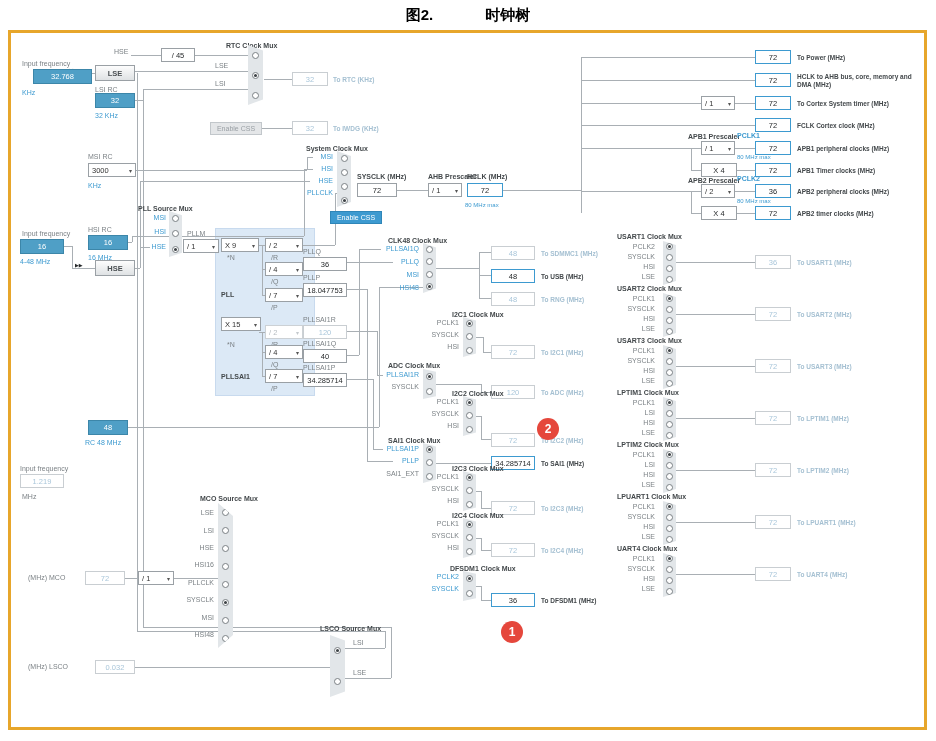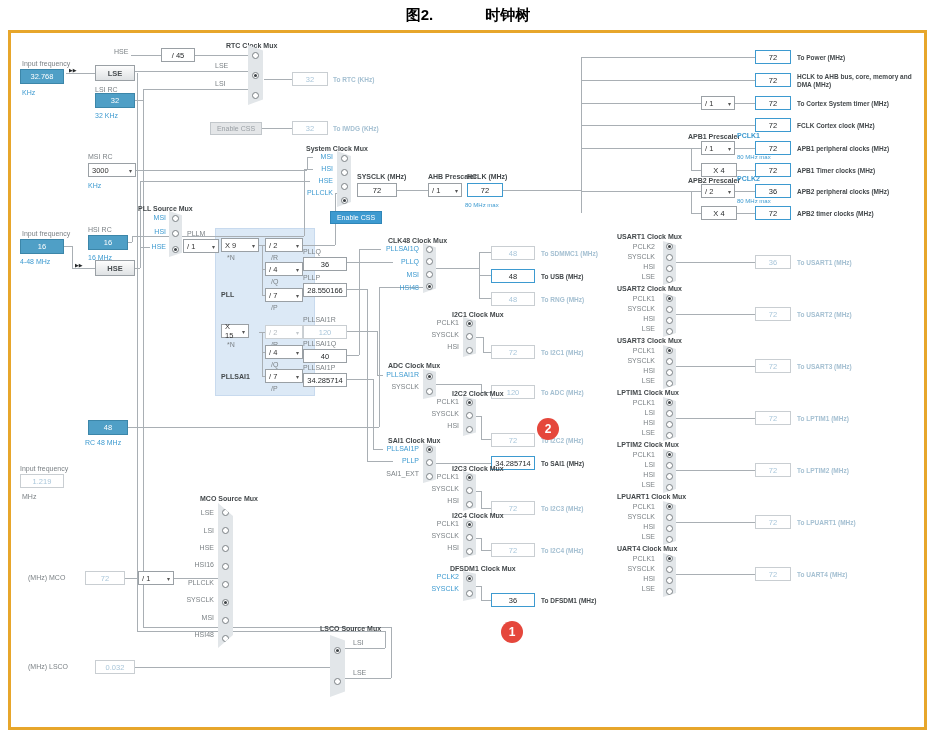--- a/index.html
+++ b/index.html
@@ -155,21 +155,21 @@
   <i class="a hl" style="left:334px;top:615px;width:40px"></i>
   <i class="a hl" style="left:132px;top:594px;width:248px"></i>
   <i class="a vl" style="left:380px;top:594px;height:51px"></i>
   <i class="a hl" style="left:334px;top:645px;width:46px"></i>
   <i class="a hl" style="left:124px;top:634px;width:195px"></i>
 
   <span class="a arr" style="left:58px;top:34px">▶▶</span>
   <span class="a arr" style="left:64px;top:229px">▶▶</span>
 
   <span class="a lbl" style="left:11px;top:27px">Input frequency</span>
-  <div class="a vbox" style="left:9px;top:36px;width:44px">32.768</div>
+  <div class="a vbox" style="left:22px;top:36px;width:59px">32.768</div>
   <span class="a lbl blue" style="left:11px;top:56px">KHz</span>
   <div class="a gbtn" style="left:84px;top:32px;width:40px">LSE</div>
 
   <span class="a lbl" style="left:84px;top:53px">LSI RC</span>
   <div class="a vbox" style="left:84px;top:60px;width:40px">32</div>
   <span class="a lbl blue" style="left:84px;top:79px">32 KHz</span>
 
   <span class="a lbl" style="left:77px;top:120px">MSI RC</span>
   <div class="a dd" style="left:77px;top:130px;width:48px">
     <span>3000</span>
@@ -303,29 +303,29 @@
   </div>
   <span class="a lbl" style="left:260px;top:221px">/R</span>
   <span class="a lbl" style="left:292px;top:215px">PLLQ</span>
   <div class="a obox pln" style="left:292px;top:224px;width:44px">36</div>
   <div class="a dd" style="left:254px;top:229px;width:38px">
     <span>/ 4</span>
     <span class="cv">▾</span>
   </div>
   <span class="a lbl" style="left:260px;top:245px">/Q</span>
   <span class="a lbl" style="left:292px;top:241px">PLLP</span>
-  <div class="a obox pln" style="left:292px;top:250px;width:44px">28.550166</div>
+  <div class="a obox pln" style="left:292px;top:250px;width:44px">18.047753</div>
   <div class="a dd" style="left:254px;top:255px;width:38px">
     <span>/ 7</span>
     <span class="cv">▾</span>
   </div>
   <span class="a lbl" style="left:260px;top:271px">/P</span>
   <span class="a mtitle" style="left:210px;top:258px">PLL</span>
 
-  <div class="a dd" style="left:210px;top:291px;width:28px">
+  <div class="a dd" style="left:210px;top:284px;width:40px">
     <span>X 15</span>
     <span class="cv">▾</span>
   </div>
   <span class="a lbl" style="left:216px;top:308px">*N</span>
   <span class="a lbl" style="left:292px;top:283px">PLLSAI1R</span>
   <div class="a dd gry" style="left:254px;top:292px;width:38px">
     <span>/ 2</span>
     <span class="cv">▾</span>
   </div>
   <div class="a obox gry" style="left:292px;top:292px;width:44px">120</div>

